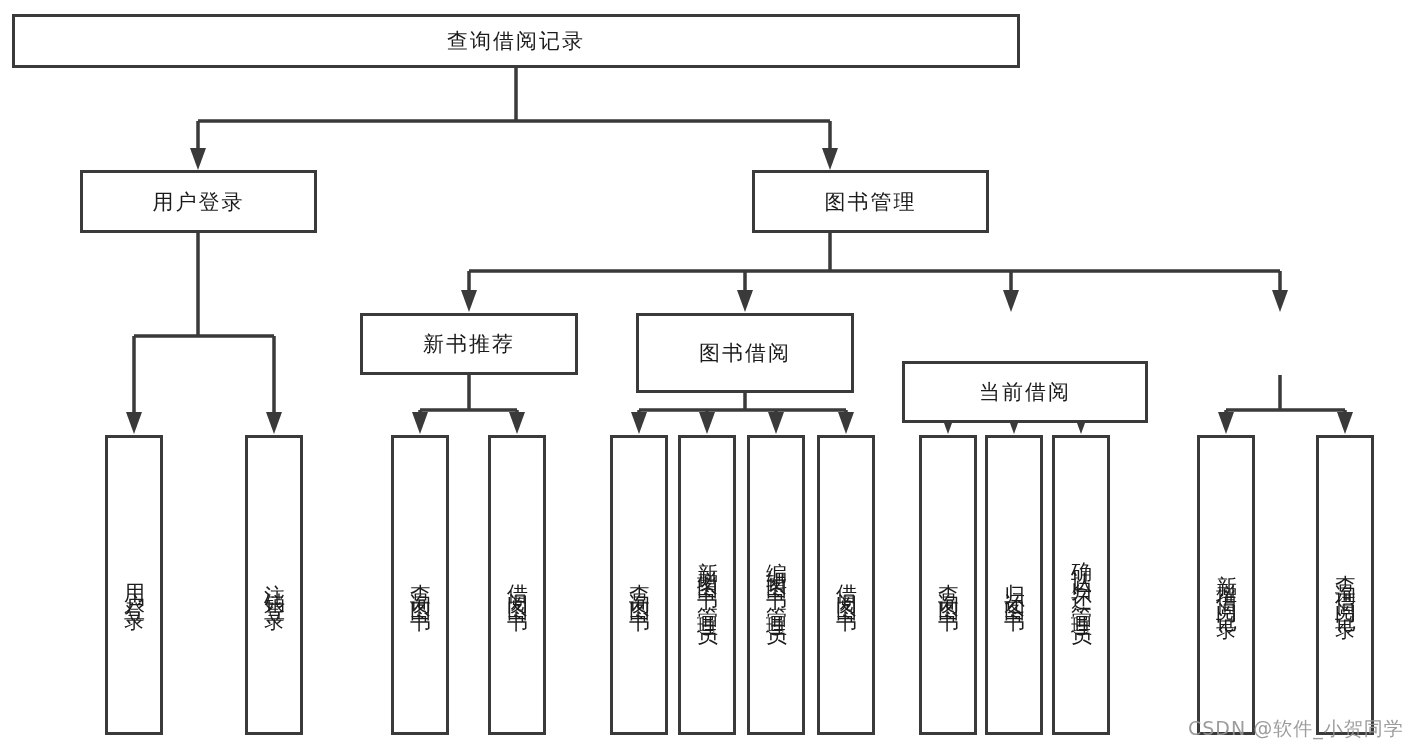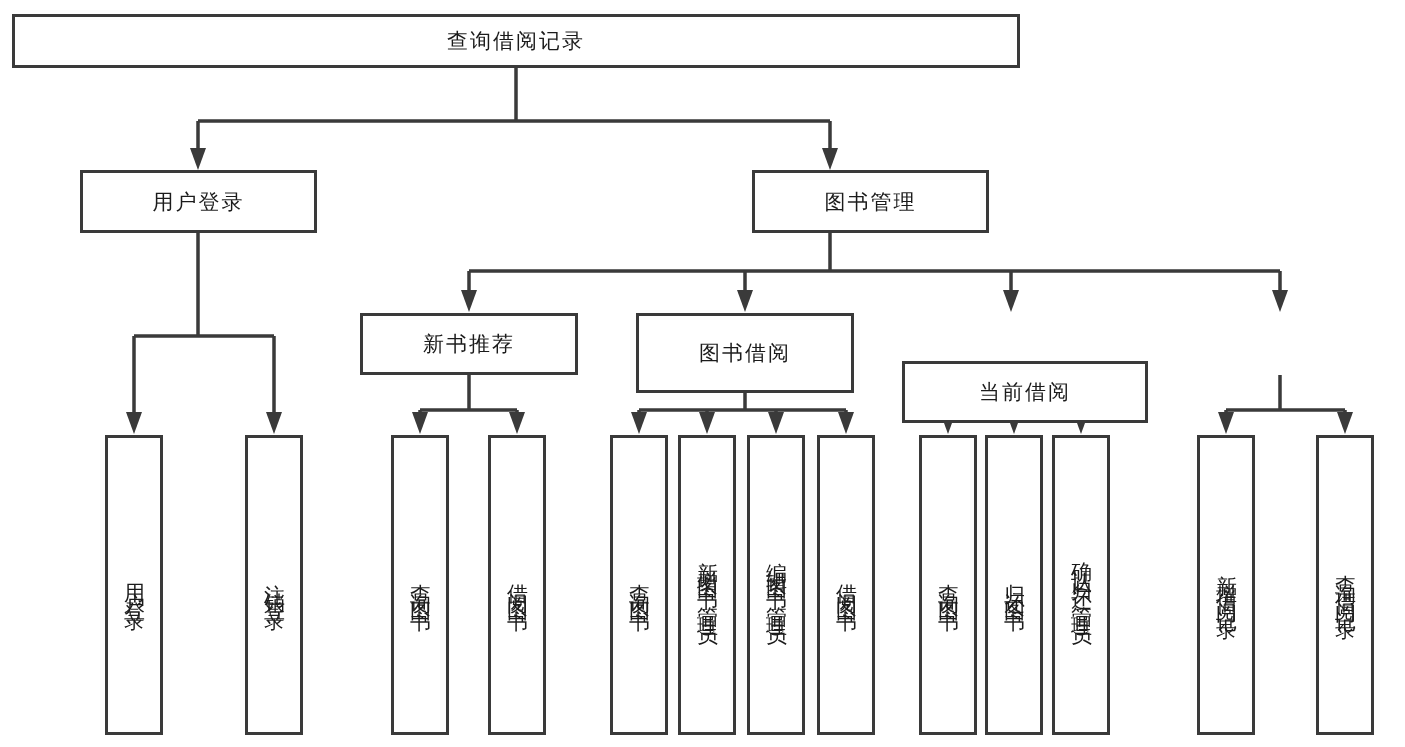--- a/index.html
+++ b/index.html
@@ -137,14 +137,15 @@
   <div class="box vbox leaf lf7">编辑图书（管理员）</div>
   <div class="box vbox leaf lf8">借阅图书</div>
 
   <div class="box vbox leaf lf9">查询图书</div>
   <div class="box vbox leaf lf10">归还图书</div>
   <div class="box vbox leaf lf11">确认归还（管理员）</div>
 
   <div class="box vbox leaf lf12">新增借阅记录</div>
   <div class="box vbox leaf lf13">查询借阅记录</div>
 
+  <div class="watermark">CSDN @软件_小贺同学</div>
 
 </div>
 
 </body></html>

